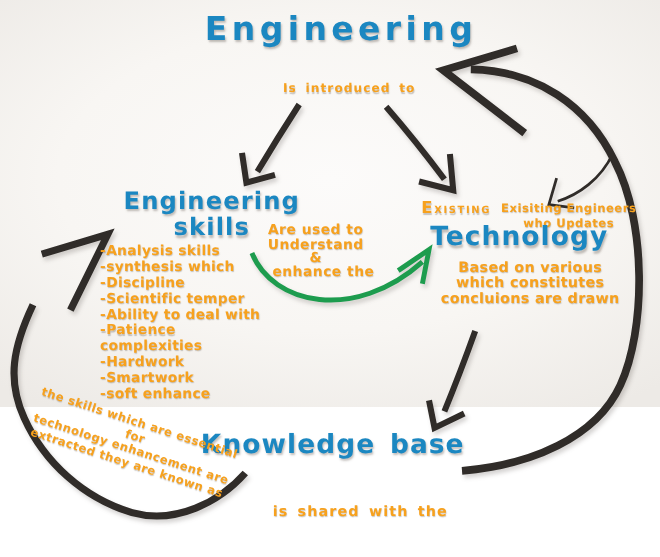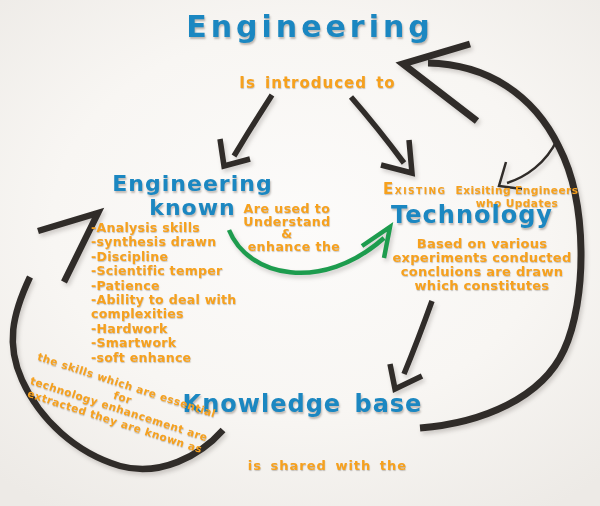--- a/index.html
+++ b/index.html
@@ -1,32 +1,32 @@
 <!DOCTYPE html>
 <html><head>
 <meta charset="utf-8">
 <style>
   html,body{margin:0;padding:0;}
   body{
     width:600px;height:506px;overflow:hidden;
     font-family:"DejaVu Sans", sans-serif;font-weight:bold;
   }
   .canvas{
-    position:relative;width:600px;height:506px;
+    position:relative;width:600px;height:370px;
     background:radial-gradient(ellipse 75% 68% at 50% 44%, #fcfbfa 0%, #f8f6f3 55%, #edeae6 100%);
   }
   .canvas svg{position:absolute;inset:0;z-index:1;filter:drop-shadow(2px 3px 2px rgba(60,52,45,0.22));}
   .txt{position:absolute;z-index:2;}
   .blue{color:#1b87c1;}
   .orange{color:#f7a11d;}
   .shadow-lg{text-shadow:1px 2px 2px rgba(80,70,60,0.35);}
   .shadow-sm{text-shadow:0.5px 1px 1px rgba(80,70,60,0.3);}
 
   .student-title{left:130px;top:10px;width:360px;text-align:center;font-size:30px;line-height:34px;letter-spacing:4px;word-spacing:4px;}
-  .student-sub{left:210px;top:74px;width:215px;text-align:center;font-size:15px;letter-spacing:1px;word-spacing:3px;}
+  .student-sub{left:210px;top:74px;width:215px;text-align:center;font-size:11px;letter-spacing:1px;word-spacing:3px;}
 
   .skills-title{left:90px;top:172px;width:205px;text-align:center;font-size:22px;line-height:24px;letter-spacing:1px;word-spacing:3px;}
   .skills-annotation{left:228px;top:203px;width:118px;text-align:center;font-size:12.5px;line-height:12.5px;letter-spacing:0.5px;}
   .skills-annotation .line4{padding-left:14px;text-align:center;}
   .skills-list{left:91px;top:221px;width:170px;font-size:12.5px;line-height:14.4px;letter-spacing:0.3px;}
 
   .existing-label{left:383px;top:180px;width:80px;font-size:13px;font-variant:small-caps;letter-spacing:1.5px;}
   .existing-label::first-letter{font-size:15px;}
   .updaters{left:452px;top:184px;width:130px;text-align:center;font-size:10.5px;line-height:13px;letter-spacing:0.5px;}
   .tech-title{left:368px;top:201px;width:185px;text-align:right;font-size:24px;letter-spacing:1px;}
@@ -79,57 +79,56 @@
     </g>
   </svg>
 
   <div class="txt student-title blue shadow-lg">
     <div>Engineering</div>
   </div>
   <div class="txt student-sub orange shadow-sm">Is introduced to</div>
 
   <div class="txt skills-title blue shadow-lg">
     <div>Engineering</div>
-    <div>known</div>
+    <div>skills</div>
   </div>
 
   <div class="txt skills-annotation orange shadow-sm">
     <div>Are used to</div>
     <div>Understand</div>
     <div>&amp;</div>
     <div class="line4">enhance the</div>
   </div>
 
   <div class="txt skills-list orange shadow-sm">
     <div>-Analysis skills</div>
-    <div>-synthesis drawn</div>
+    <div>-synthesis which</div>
     <div>-Discipline</div>
     <div>-Scientific temper</div>
+    <div>-Ability to deal with</div>
     <div>-Patience</div>
-    <div>-Ability to deal with</div>
     <div>complexities</div>
     <div>-Hardwork</div>
     <div>-Smartwork</div>
     <div>-soft enhance</div>
   </div>
 
   <div class="txt existing-label orange shadow-sm">Existing</div>
 
   <div class="txt updaters orange shadow-sm">
     <div>Exisiting Engineers</div>
     <div>who Updates</div>
   </div>
 
   <div class="txt tech-title blue shadow-lg">Technology</div>
 
   <div class="txt tech-note orange shadow-sm">
     <div>Based on various</div>
-    <div>experiments conducted</div>
+    <div>which constitutes</div>
     <div>concluions are drawn</div>
-    <div>which constitutes</div>
   </div>
 
   <div class="txt knowledge-title blue shadow-lg">Knowledge base</div>
   <div class="txt knowledge-sub orange shadow-sm">is shared with the</div>
 
   <div class="txt loop-text orange shadow-sm">
     <div>the skills which are essential for</div>
     <div>technology enhancement are</div>
     <div>extracted they are known as</div>
   </div>

